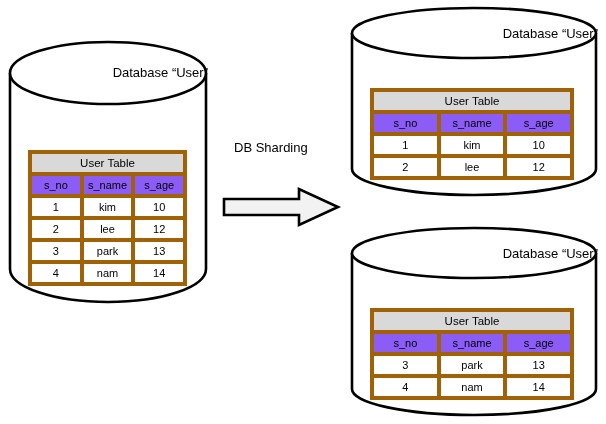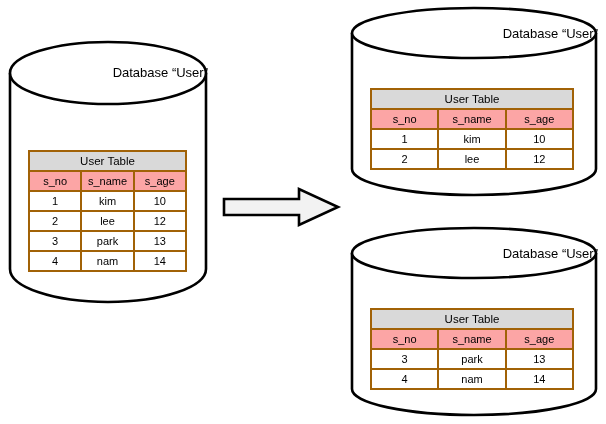--- a/index.html
+++ b/index.html
@@ -43,35 +43,35 @@
 
   
   .db-table {
     position: absolute;
     border-collapse: collapse;
     table-layout: fixed;
     background: #ffffff;
     font-size: 11px;
   }
   .db-table td {
-    border: 2px solid #a16207;
+    border: 4px solid #a16207;
     text-align: center;
     color: #000000;
     padding: 0;
     height: 18px;
     line-height: 18px;
     overflow: hidden;
     white-space: nowrap;
   }
   .db-table td.caption-cell {
     background: #d9d9d9;
     font-size: 11.5px;
   }
   .db-table td.header-cell {
-    background: #fca5a5;
+    background: #8b5cf6;
   }
   .db-table td.body-cell {
     background: #ffffff;
   }
 
   
   .arrow-wrap {
     position: absolute;
   }
   .arrow-label {
@@ -120,20 +120,21 @@
         <td class="body-cell">13</td>
       </tr>
       <tr>
         <td class="body-cell">4</td>
         <td class="body-cell">nam</td>
         <td class="body-cell">14</td>
       </tr>
     </tbody>
   </table>
 
+  <div class="arrow-label" style="left:234px; top:140px;">DB Sharding</div>
 
   <div class="arrow-wrap" style="left:222px; top:186px; width:120px; height:42px;">
     <svg width="120" height="42" viewBox="0 0 120 42">
       <path d="M2,13 L77,13 L77,3 L116,21 L77,39 L77,29 L2,29 Z" fill="#f2f2f2" stroke="#000000" stroke-width="2.6" stroke-linejoin="miter"></path>
     </svg>
   </div>
 
   <div class="cylinder" style="left:350px; top:6px; width:248px; height:192px;">
     <svg class="cyl-svg" width="248" height="192" viewBox="0 0 248 192">
       <path d="M2,27 L2,163 A122,26 0 0 0 246,163 L246,27" fill="#ffffff" stroke="#000000" stroke-width="2.6"></path>

